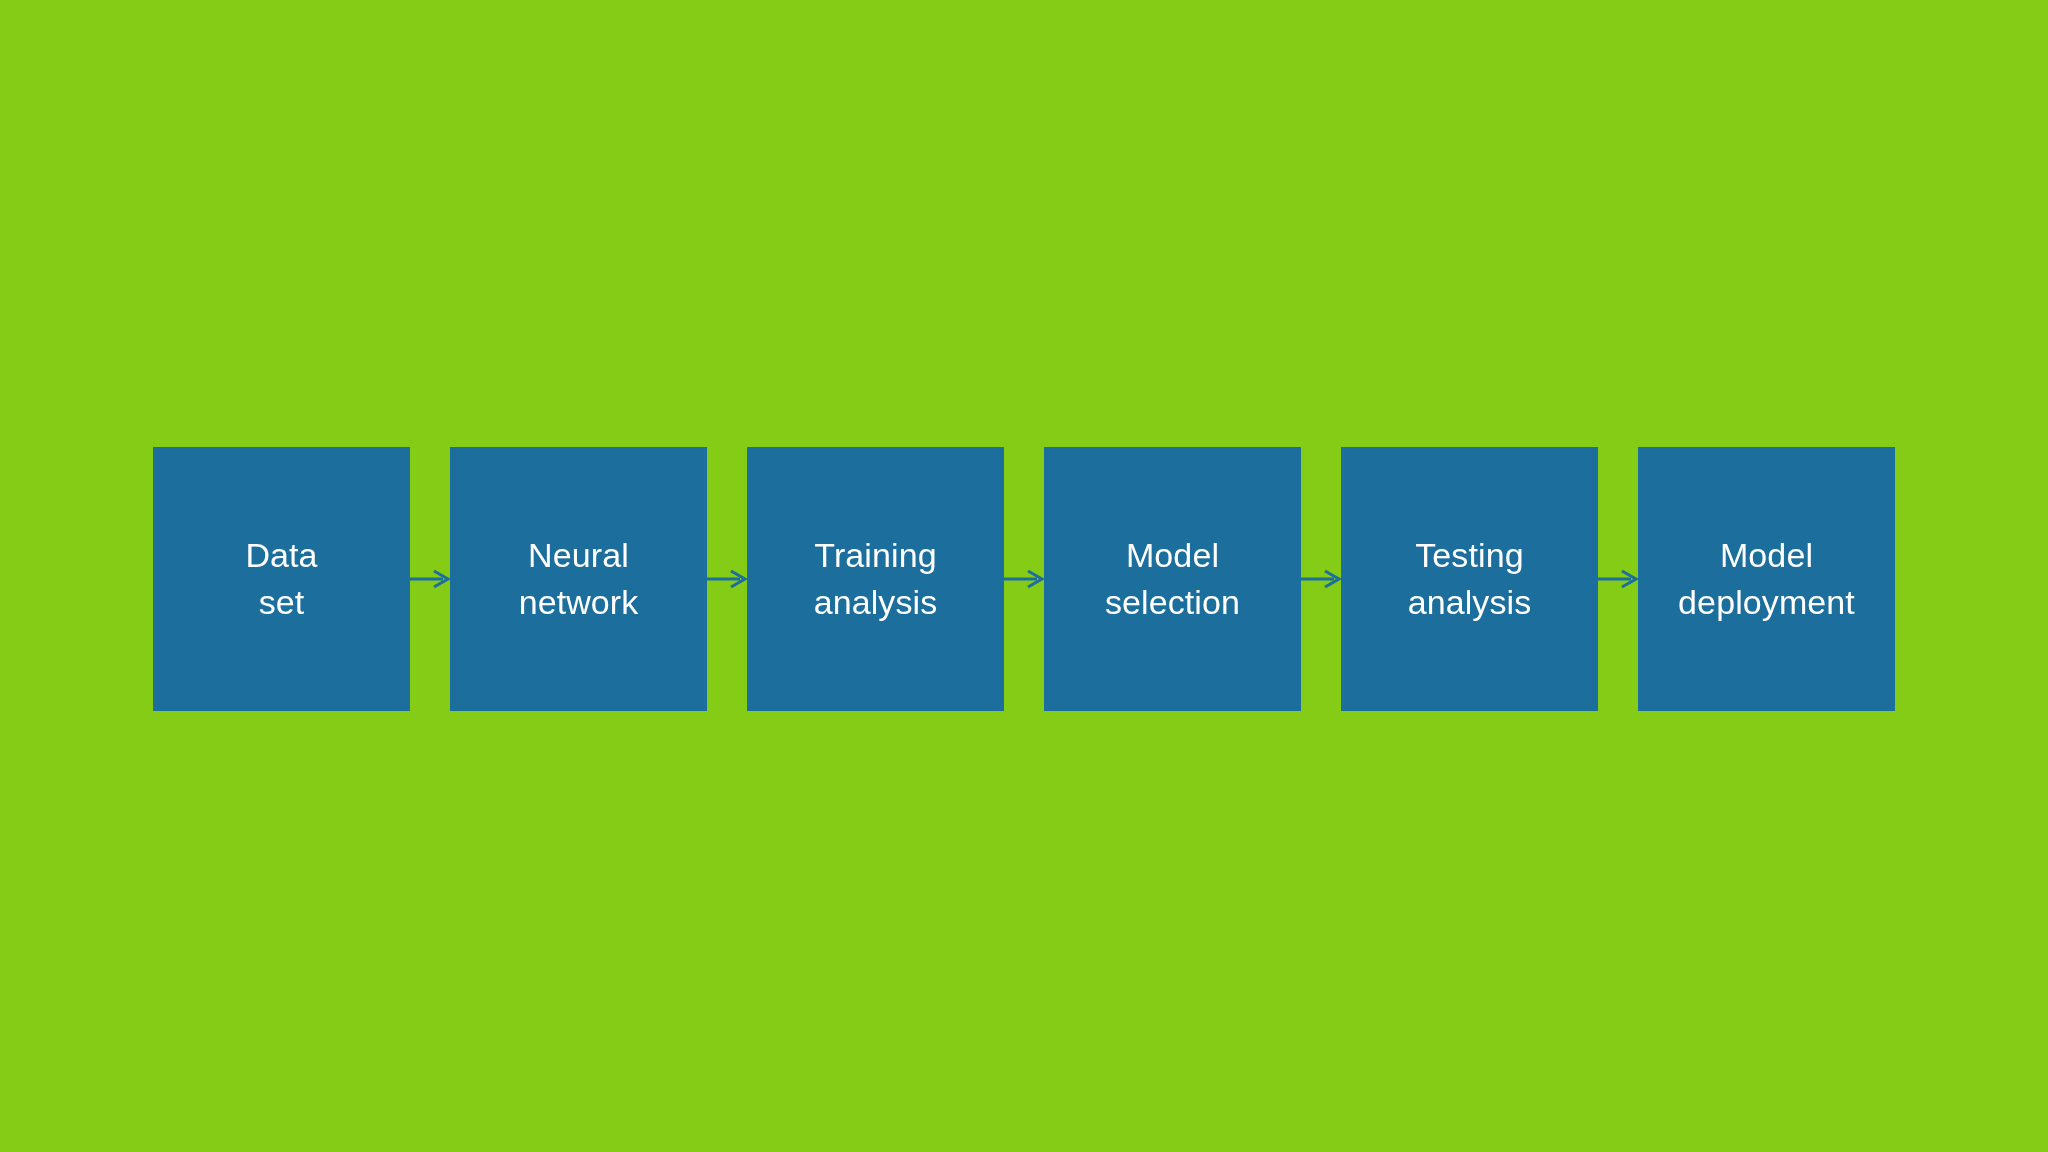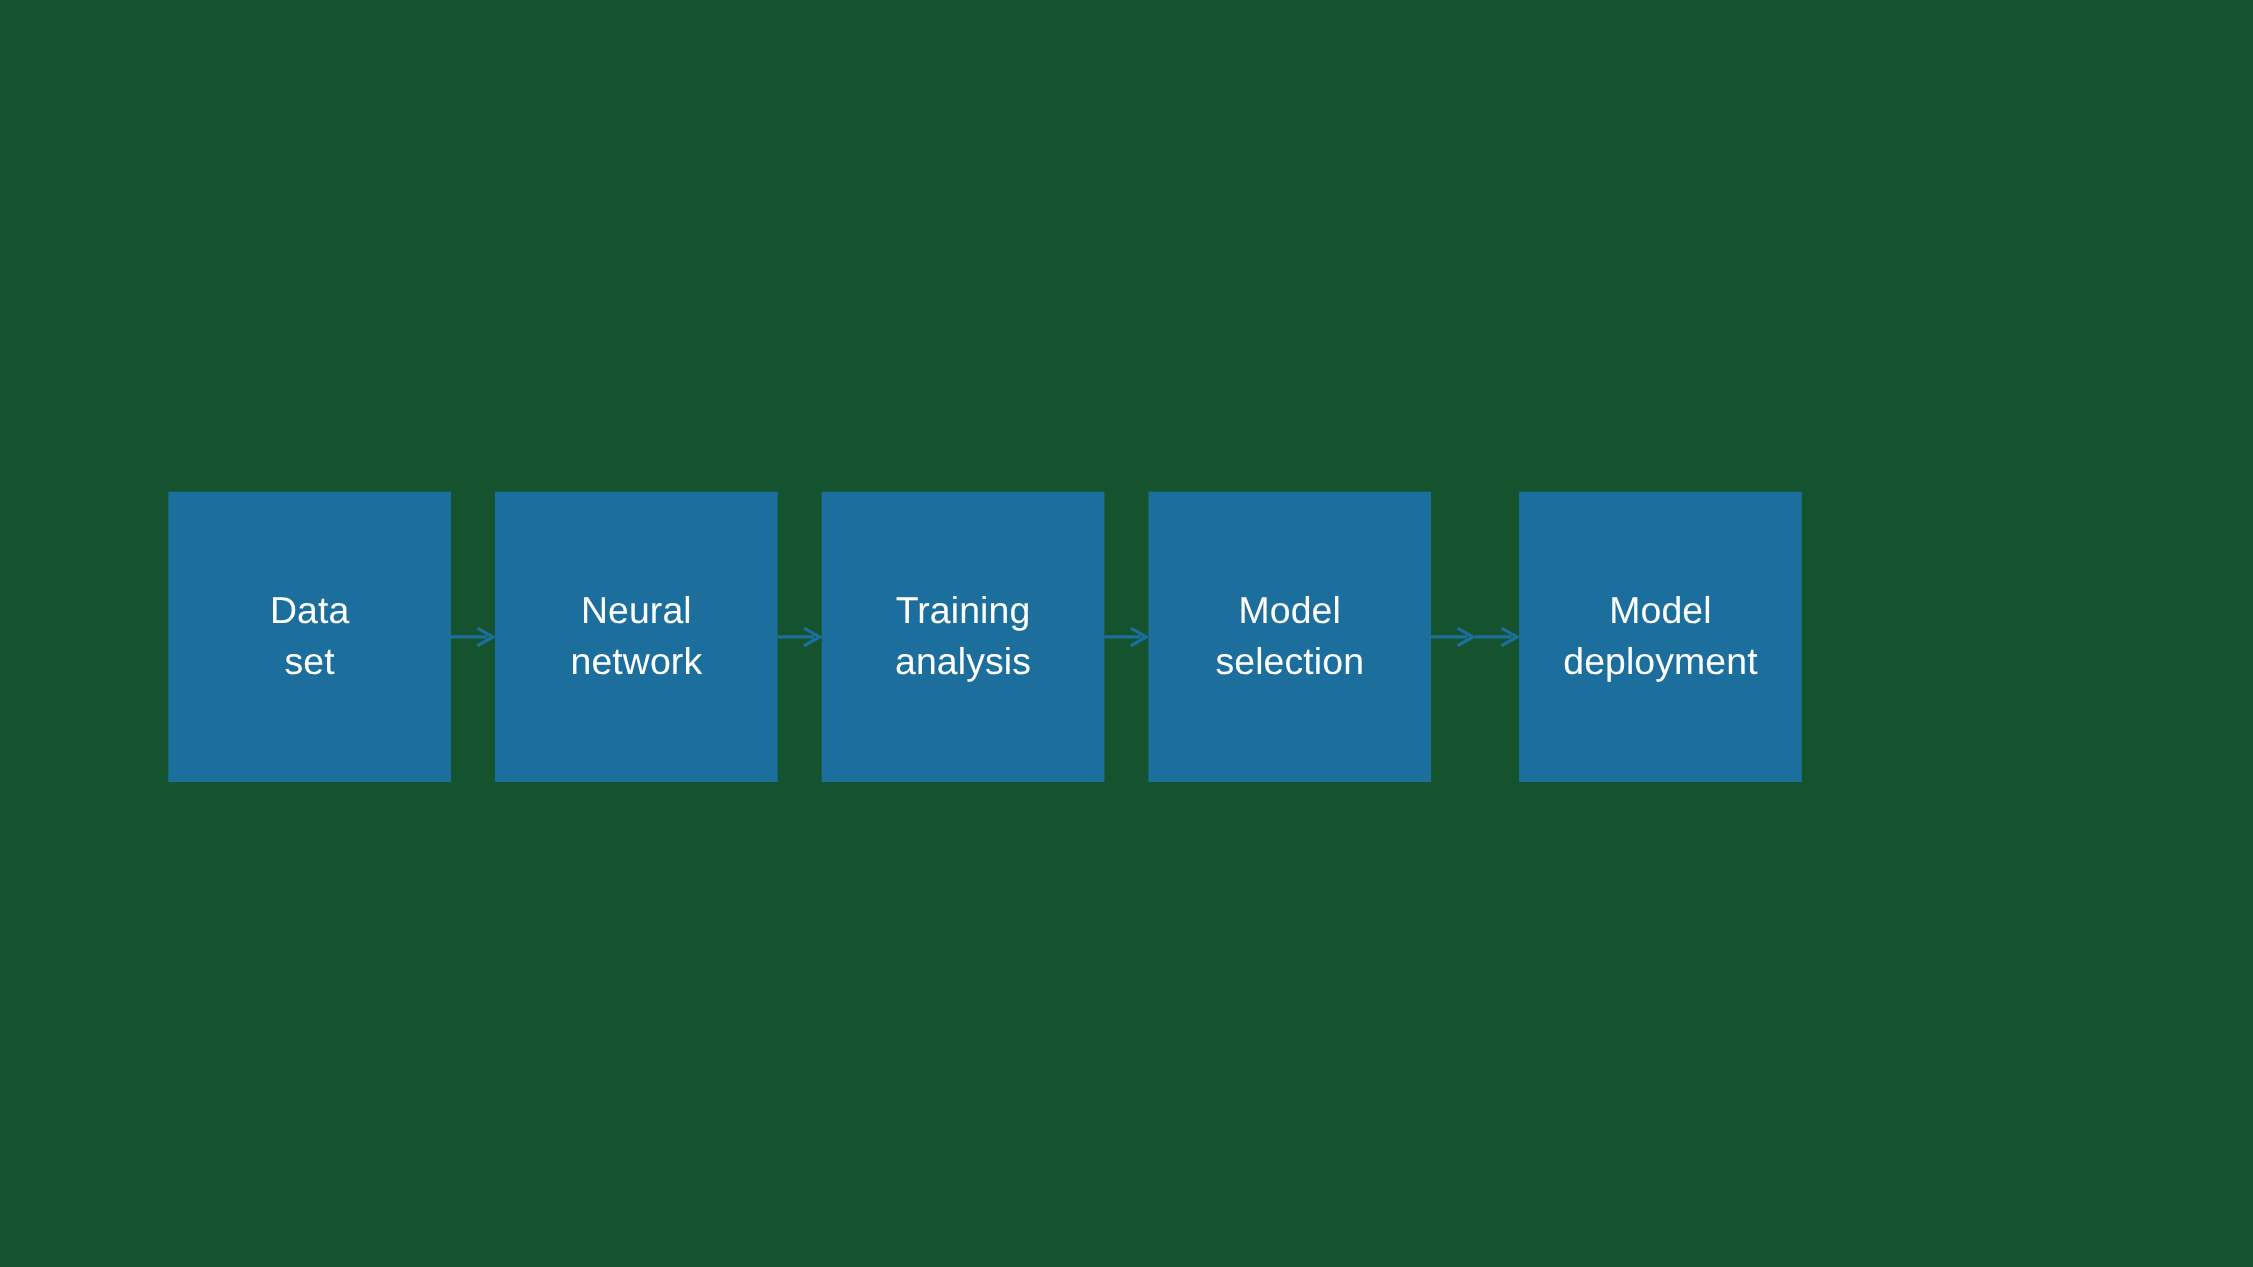--- a/index.html
+++ b/index.html
@@ -11,21 +11,21 @@
     width: 2048px;
     height: 1152px;
     overflow: hidden;
     font-family: "Liberation Sans", sans-serif;
   }
 
   #diagram-canvas {
     position: relative;
     width: 2048px;
     height: 1152px;
-    background: #14532d;
+    background: #84cc16;
   }
 
   
   #pipeline-row {
     position: absolute;
     left: 153px;
     top: 447px;
     width: 1742px;
     height: 264px;
     display: flex;
@@ -119,20 +119,24 @@
 selection</span>
     </div>
 
     <div class="arrow-connector">
       <svg width="40" height="26" viewBox="0 0 40 26" aria-hidden="true">
         <line x1="0" y1="13" x2="33" y2="13" stroke="#1c6e9c" stroke-width="3"></line>
         <polyline points="24,5 38,13 24,21" fill="none" stroke="#1c6e9c" stroke-width="3" stroke-linecap="butt" stroke-linejoin="miter"></polyline>
       </svg>
     </div>
 
+    <div class="stage-box">
+      <span class="stage-label">Testing
+analysis</span>
+    </div>
 
     <div class="arrow-connector">
       <svg width="40" height="26" viewBox="0 0 40 26" aria-hidden="true">
         <line x1="0" y1="13" x2="33" y2="13" stroke="#1c6e9c" stroke-width="3"></line>
         <polyline points="24,5 38,13 24,21" fill="none" stroke="#1c6e9c" stroke-width="3" stroke-linecap="butt" stroke-linejoin="miter"></polyline>
       </svg>
     </div>
 
     <div class="stage-box">
       <span class="stage-label">Model

